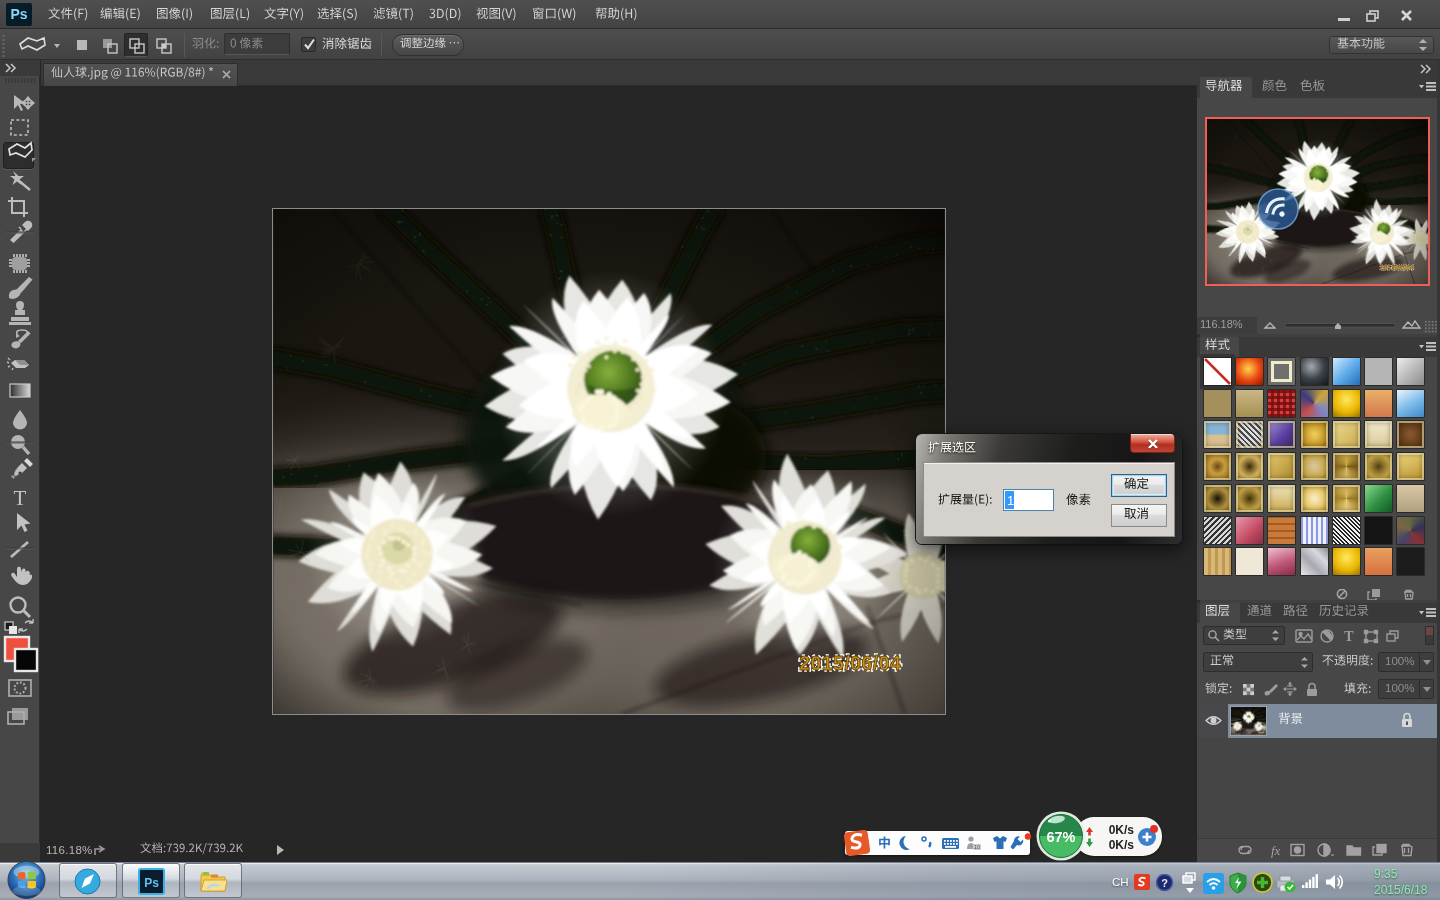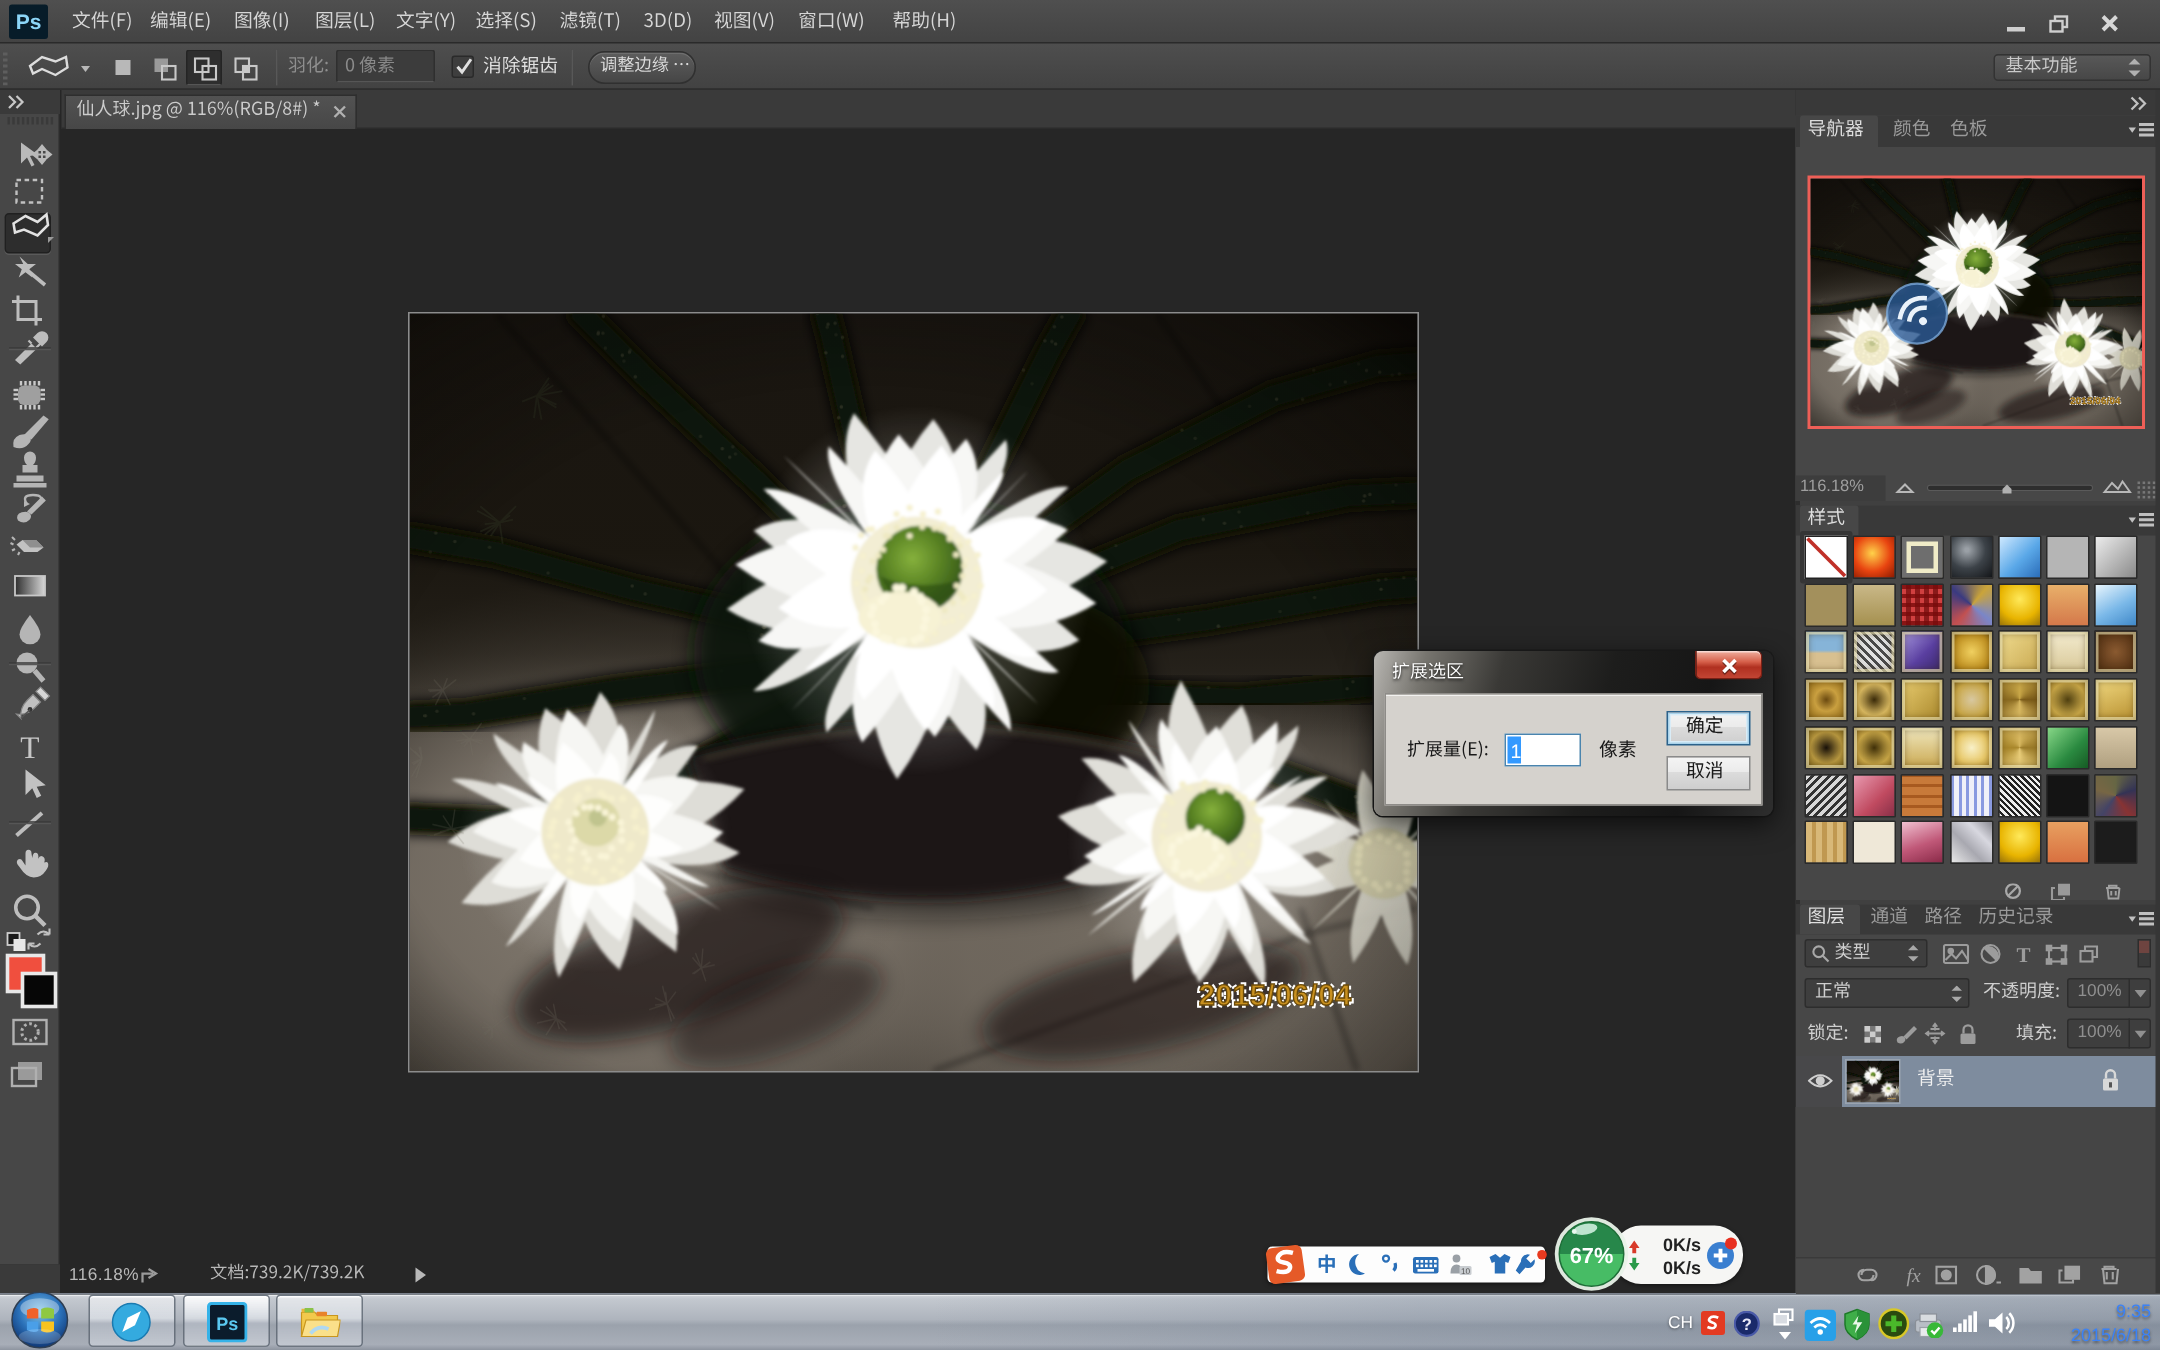--- a/index.html
+++ b/index.html
@@ -1336,21 +1336,21 @@
         <rect x="4.4" y="8.3" width="2.4" height="5.7"></rect>
         <rect x="7.8" y="5.6" width="2.4" height="8.4"></rect>
         <rect x="11.2" y="2.8999999999999986" width="2.4" height="11.100000000000001"></rect>
         <rect x="14.6" y="0.1999999999999993" width="2.4" height="13.8"></rect>
       </g>
     </svg>
     <svg class="abs" style="left:1324px;top:873px" width="20" height="18" viewBox="0 0 20 18">
       <path d="M2 6.5 h4 L11 2 V16 L6 11.5 H2Z" fill="#fff"></path>
       <path d="M13.5 5 a5.5 5.5 0 0 1 0 8 M15.5 2.5 a9 9 0 0 1 0 13" stroke="#fff" stroke-width="1.7" fill="none"></path>
     </svg>
-    <div class="abs" style="left:1374px;top:866px;width:60px;height:32px;color:#3b82f6;font-size:12px;text-align:right;text-shadow:0 1px 2px rgba(0,0,0,0.5);line-height:16px">9:35<br>2015/6/18</div>
+    <div class="abs" style="left:1374px;top:866px;width:60px;height:32px;color:#86efac;font-size:12px;text-shadow:0 1px 2px rgba(0,0,0,0.5);line-height:16px">9:35<br>2015/6/18</div>
     <svg class="abs" style="left:1256px;top:187px" width="44" height="44" viewBox="0 0 44 44">
 <circle cx="22" cy="22" r="20" fill="#2a5a96" opacity="0.8"></circle>
 <circle cx="22" cy="22" r="20" fill="none" stroke="#7aa8d8" stroke-width="1.5" opacity="0.8"></circle>
 <g transform="rotate(-38 22 22)" stroke="#eaf2fa" fill="none">
 <path d="M10.5 18 q11.5 -10.5 23 0" stroke-width="3"></path>
 <path d="M14.5 23 q7.5 -7 15 0" stroke-width="3"></path>
 <circle cx="22" cy="28.5" r="2.6" fill="#eaf2fa" stroke="none"></circle>
 </g>
     </svg>
   </div>

